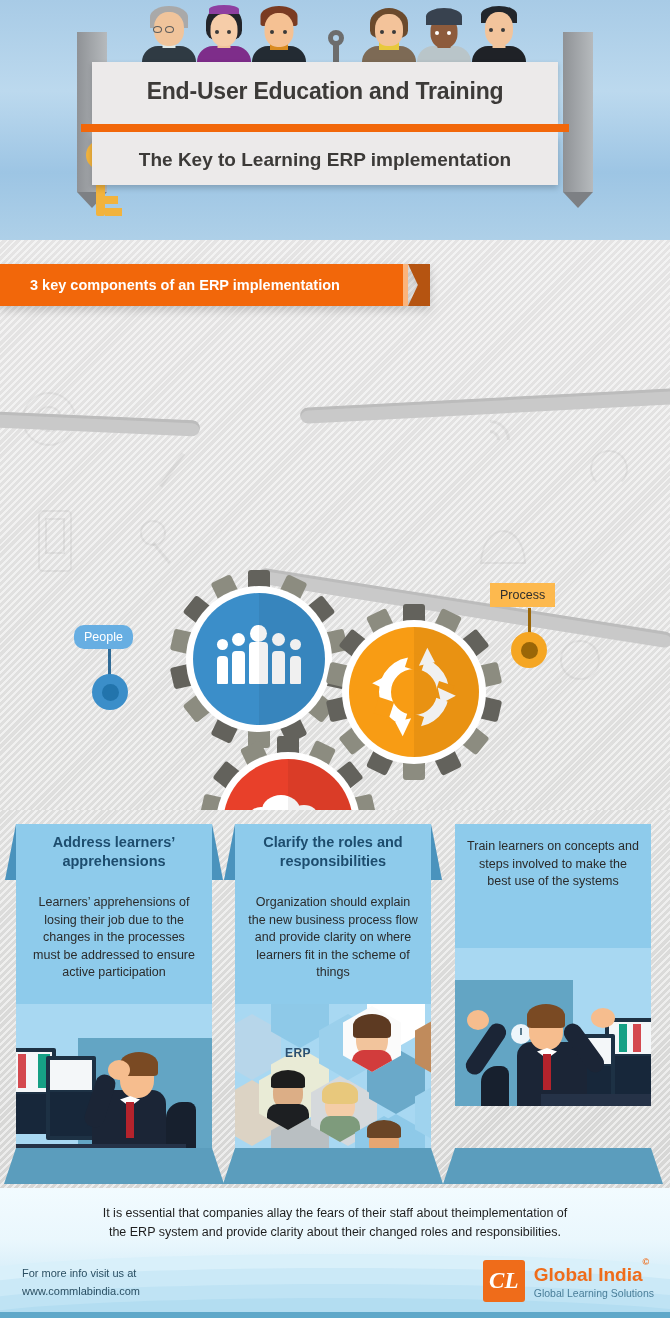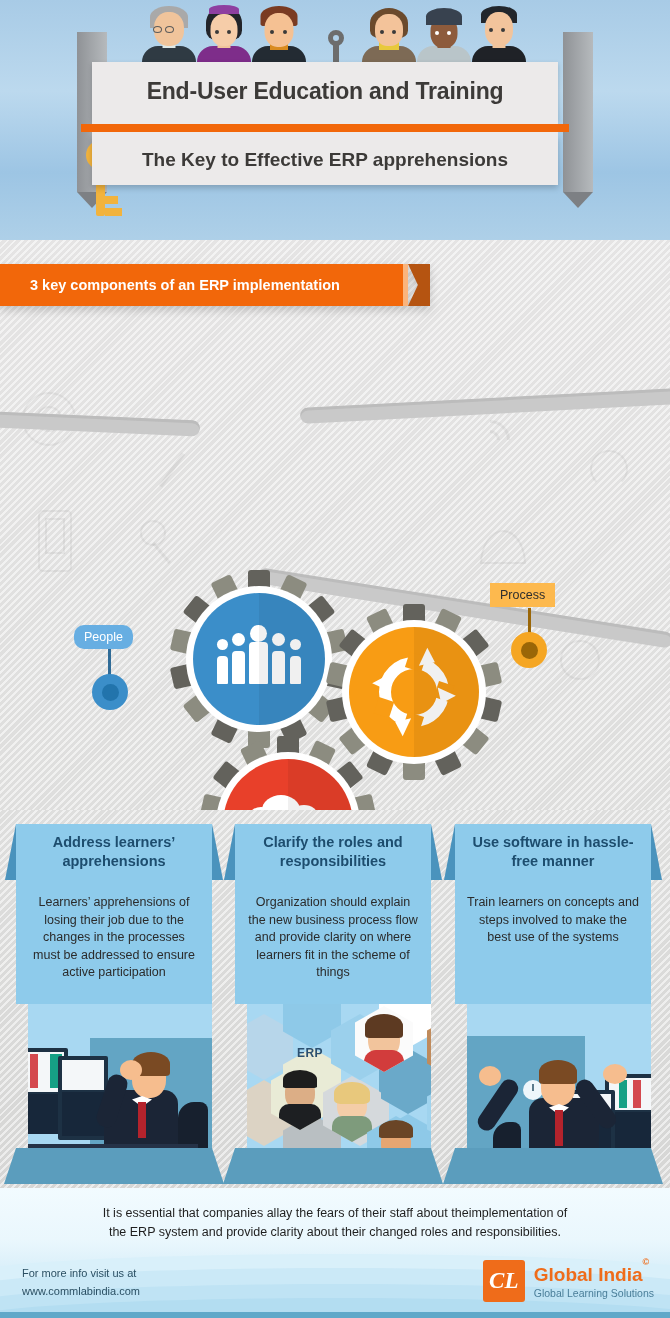--- a/index.html
+++ b/index.html
@@ -206,21 +206,21 @@
   .card-head:before, .card-head:after {
     content:""; position:absolute; top:0; width:11px; height:56px; background:#4a93bd;
   }
   .card-head:before { left:-11px; clip-path:polygon(100% 0,100% 100%,0 100%); }
   .card-head:after  { right:-11px; clip-path:polygon(0 0,0 100%,100% 100%); }
 
   .card-body {
     background:#8ecbeb; color:#2b2b2b; font-size:12.5px; line-height:17.5px;
     text-align:center; padding:14px 12px 10px; height:124px;
   }
-  .card-pic { position:relative; height:158px; overflow:hidden; background:#9fd3ee;margin-left:12px; }
+  .card-pic { position:relative; height:158px; overflow:hidden; background:#9fd3ee; }
 
   
   .room-light { position:absolute; inset:0; background:#a8d8f2; }
   .room-wall  { position:absolute; left:0; bottom:0; width:118px; height:122px; background:#63a5c4; }
   .clock { position:absolute; width:20px; height:20px; border-radius:50%; background:#eef6fb; }
   .clock:after { content:""; position:absolute; left:9px; top:4px; width:2px; height:7px; background:#5a7a8c; }
   .monitor { position:absolute; background:#1d3144; border-radius:2px; }
   .screen  { position:absolute; background:#f4f7f9; }
   .screen-dark { position:absolute; background:#17273a; }
   .suit { position:absolute; background:#1b2536; border-radius:14px 14px 0 0; }
@@ -355,21 +355,21 @@
       <div class="key-t1"></div>
         <div class="key-t2"></div>
     </div>
 
     <div class="title-card">
       <div class="title-band">
         <h1>End-User Education and Training</h1>
       </div>
       <div class="title-rule"></div>
       <div class="title-band2">
-        <h2>The Key to Effective ERP apprehensions</h2>
+        <h2>The Key to Learning ERP implementation</h2>
       </div>
     </div>
 
   </section>
 
   <section class="sec-gears">
 
     <div class="doodle d-circ1"></div>
     <div class="doodle d-circ2"></div>
     <div class="doodle d-phone"></div>
@@ -596,21 +596,20 @@
             <div class="hx-face" style="top:10px;width:30px;height:34px;background:#e6a672;border-radius:45%"></div>
             <div class="hx-face" style="top:4px;width:34px;height:18px;background:#6a4526;border-radius:50% 50% 8% 8%"></div>
             <div class="hx-face" style="top:38px;width:42px;height:28px;background:#e58a28;border-radius:10px 10px 0 0"></div>
           </div>
         </div>
       </div>
       <div class="card-foot"></div>
     </div>
 
     <div class="card card-3">
-      <div class="card-head">Use software in hassle-free manner</div>
       <div class="card-body">Train learners on concepts and steps involved to make the best use of the systems</div>
       <div class="card-pic">
         <div class="room-light"></div>
         <div class="room-wall" style="left:0;bottom:0;width:118px;height:126px;background:#63a5c4"></div>
         <div class="clock" style="left:56px;top:76px"></div>
         <div class="monitor" style="right:-6px;top:70px;width:52px;height:88px"></div>
         <div class="screen" style="right:-2px;top:74px;width:44px;height:32px"></div>
         <div class="screen" style="right:24px;top:76px;width:8px;height:28px;background:#16a085"></div>
         <div class="screen" style="right:10px;top:76px;width:8px;height:28px;background:#d4494f"></div>
         <div class="screen-dark" style="right:-2px;top:108px;width:44px;height:42px"></div>

